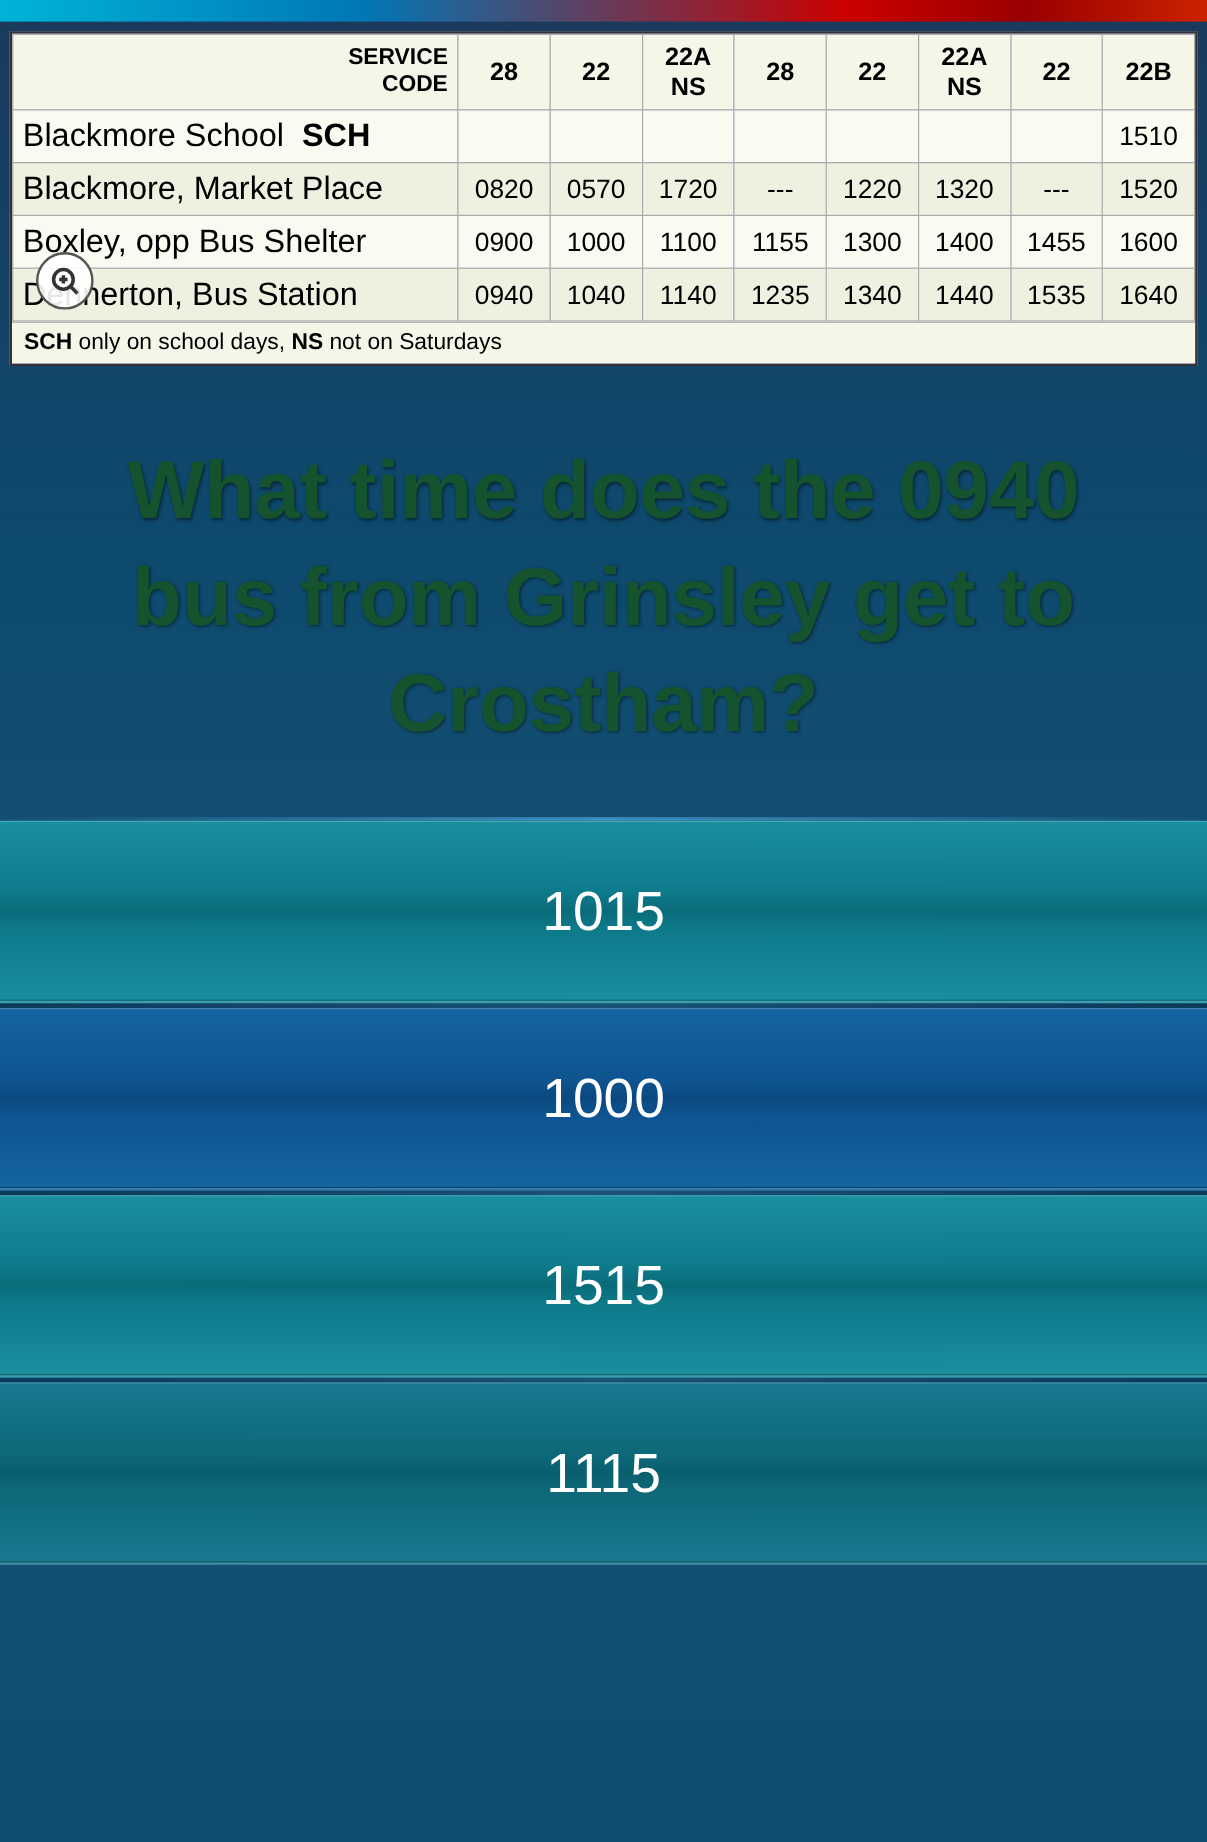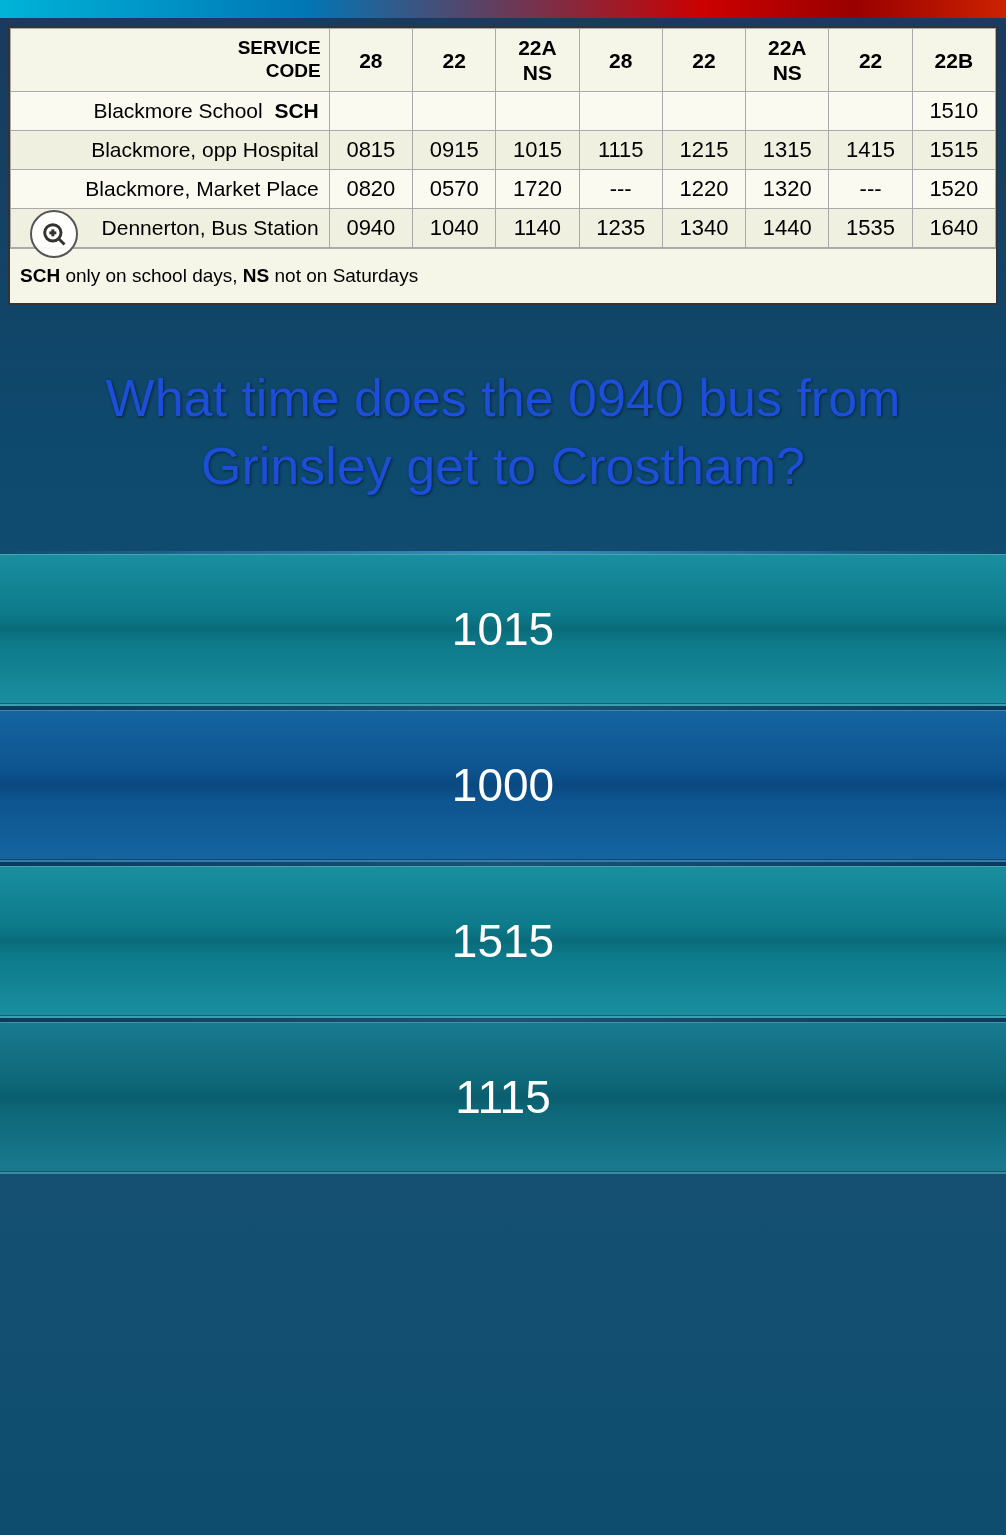--- a/index.html
+++ b/index.html
@@ -36,22 +36,22 @@
       font-size: 22px;
     }
 
     .bus-table th, .bus-table td {
       border: 1px solid #aaa;
       padding: 6px 8px;
       text-align: center;
     }
 
     .bus-table td:first-child {
-      text-align: right;
-      font-size: 21px;
+      text-align: left;
+      font-size: 27px;
       padding-right: 10px;
     }
 
     .bus-table thead th {
       background: #f5f5e8;
       font-weight: bold;
       font-size: 21px;
       line-height: 1.2;
     }
 
@@ -76,21 +76,21 @@
 
     .ns-italic {
       font-weight: bold;
     }
 
     .bold-stop {
       font-weight: bold;
     }
 
     .footnote {
-      padding: 16px 10px;
+      padding: 6px 10px;
       font-size: 19px;
       background: #f5f5e8;
       border-top: 1px solid #aaa;
     }
 
     .footnote .sch-bold {
       font-weight: bold;
     }
 
     
@@ -112,24 +112,24 @@
     }
 
     
     .question-area {
       padding: 60px 60px 50px 60px;
       text-align: center;
       color: white;
     }
 
     .question-text {
-      font-size: 52px;
-      font-weight: normal;
+      font-size: 68px;
+      font-weight: bold;
       line-height: 1.3;
-      color: #1d4ed8;
+      color: #14532d;
       text-shadow: 1px 1px 3px rgba(0,0,0,0.5);
     }
 
     
     .divider {
       width: 100%;
       height: 3px;
       background: linear-gradient(90deg, transparent, #3a8fbf, transparent);
       margin: 0;
     }
@@ -217,42 +217,42 @@
         <td></td>
         <td></td>
         <td></td>
         <td></td>
         <td></td>
         <td></td>
         <td></td>
         <td>1510</td>
       </tr>
       <tr>
-        <td>Blackmore, opp Hospital</td>
-        <td>0815</td>
-        <td>0915</td>
-        <td>1015</td>
-        <td>1115</td>
-        <td>1215</td>
-        <td>1315</td>
-        <td>1415</td>
-        <td>1515</td>
-      </tr>
-      <tr>
         <td>Blackmore, Market Place</td>
         <td>0820</td>
         <td>0570</td>
         <td>1720</td>
         <td>---</td>
         <td>1220</td>
         <td>1320</td>
         <td>---</td>
         <td>1520</td>
       </tr>
       <tr>
+        <td>Boxley, opp Bus Shelter</td>
+        <td>0900</td>
+        <td>1000</td>
+        <td>1100</td>
+        <td>1155</td>
+        <td>1300</td>
+        <td>1400</td>
+        <td>1455</td>
+        <td>1600</td>
+      </tr>
+      <tr>
         <td>Dennerton, Bus Station</td>
         <td>0940</td>
         <td>1040</td>
         <td>1140</td>
         <td>1235</td>
         <td>1340</td>
         <td>1440</td>
         <td>1535</td>
         <td>1640</td>
       </tr>

